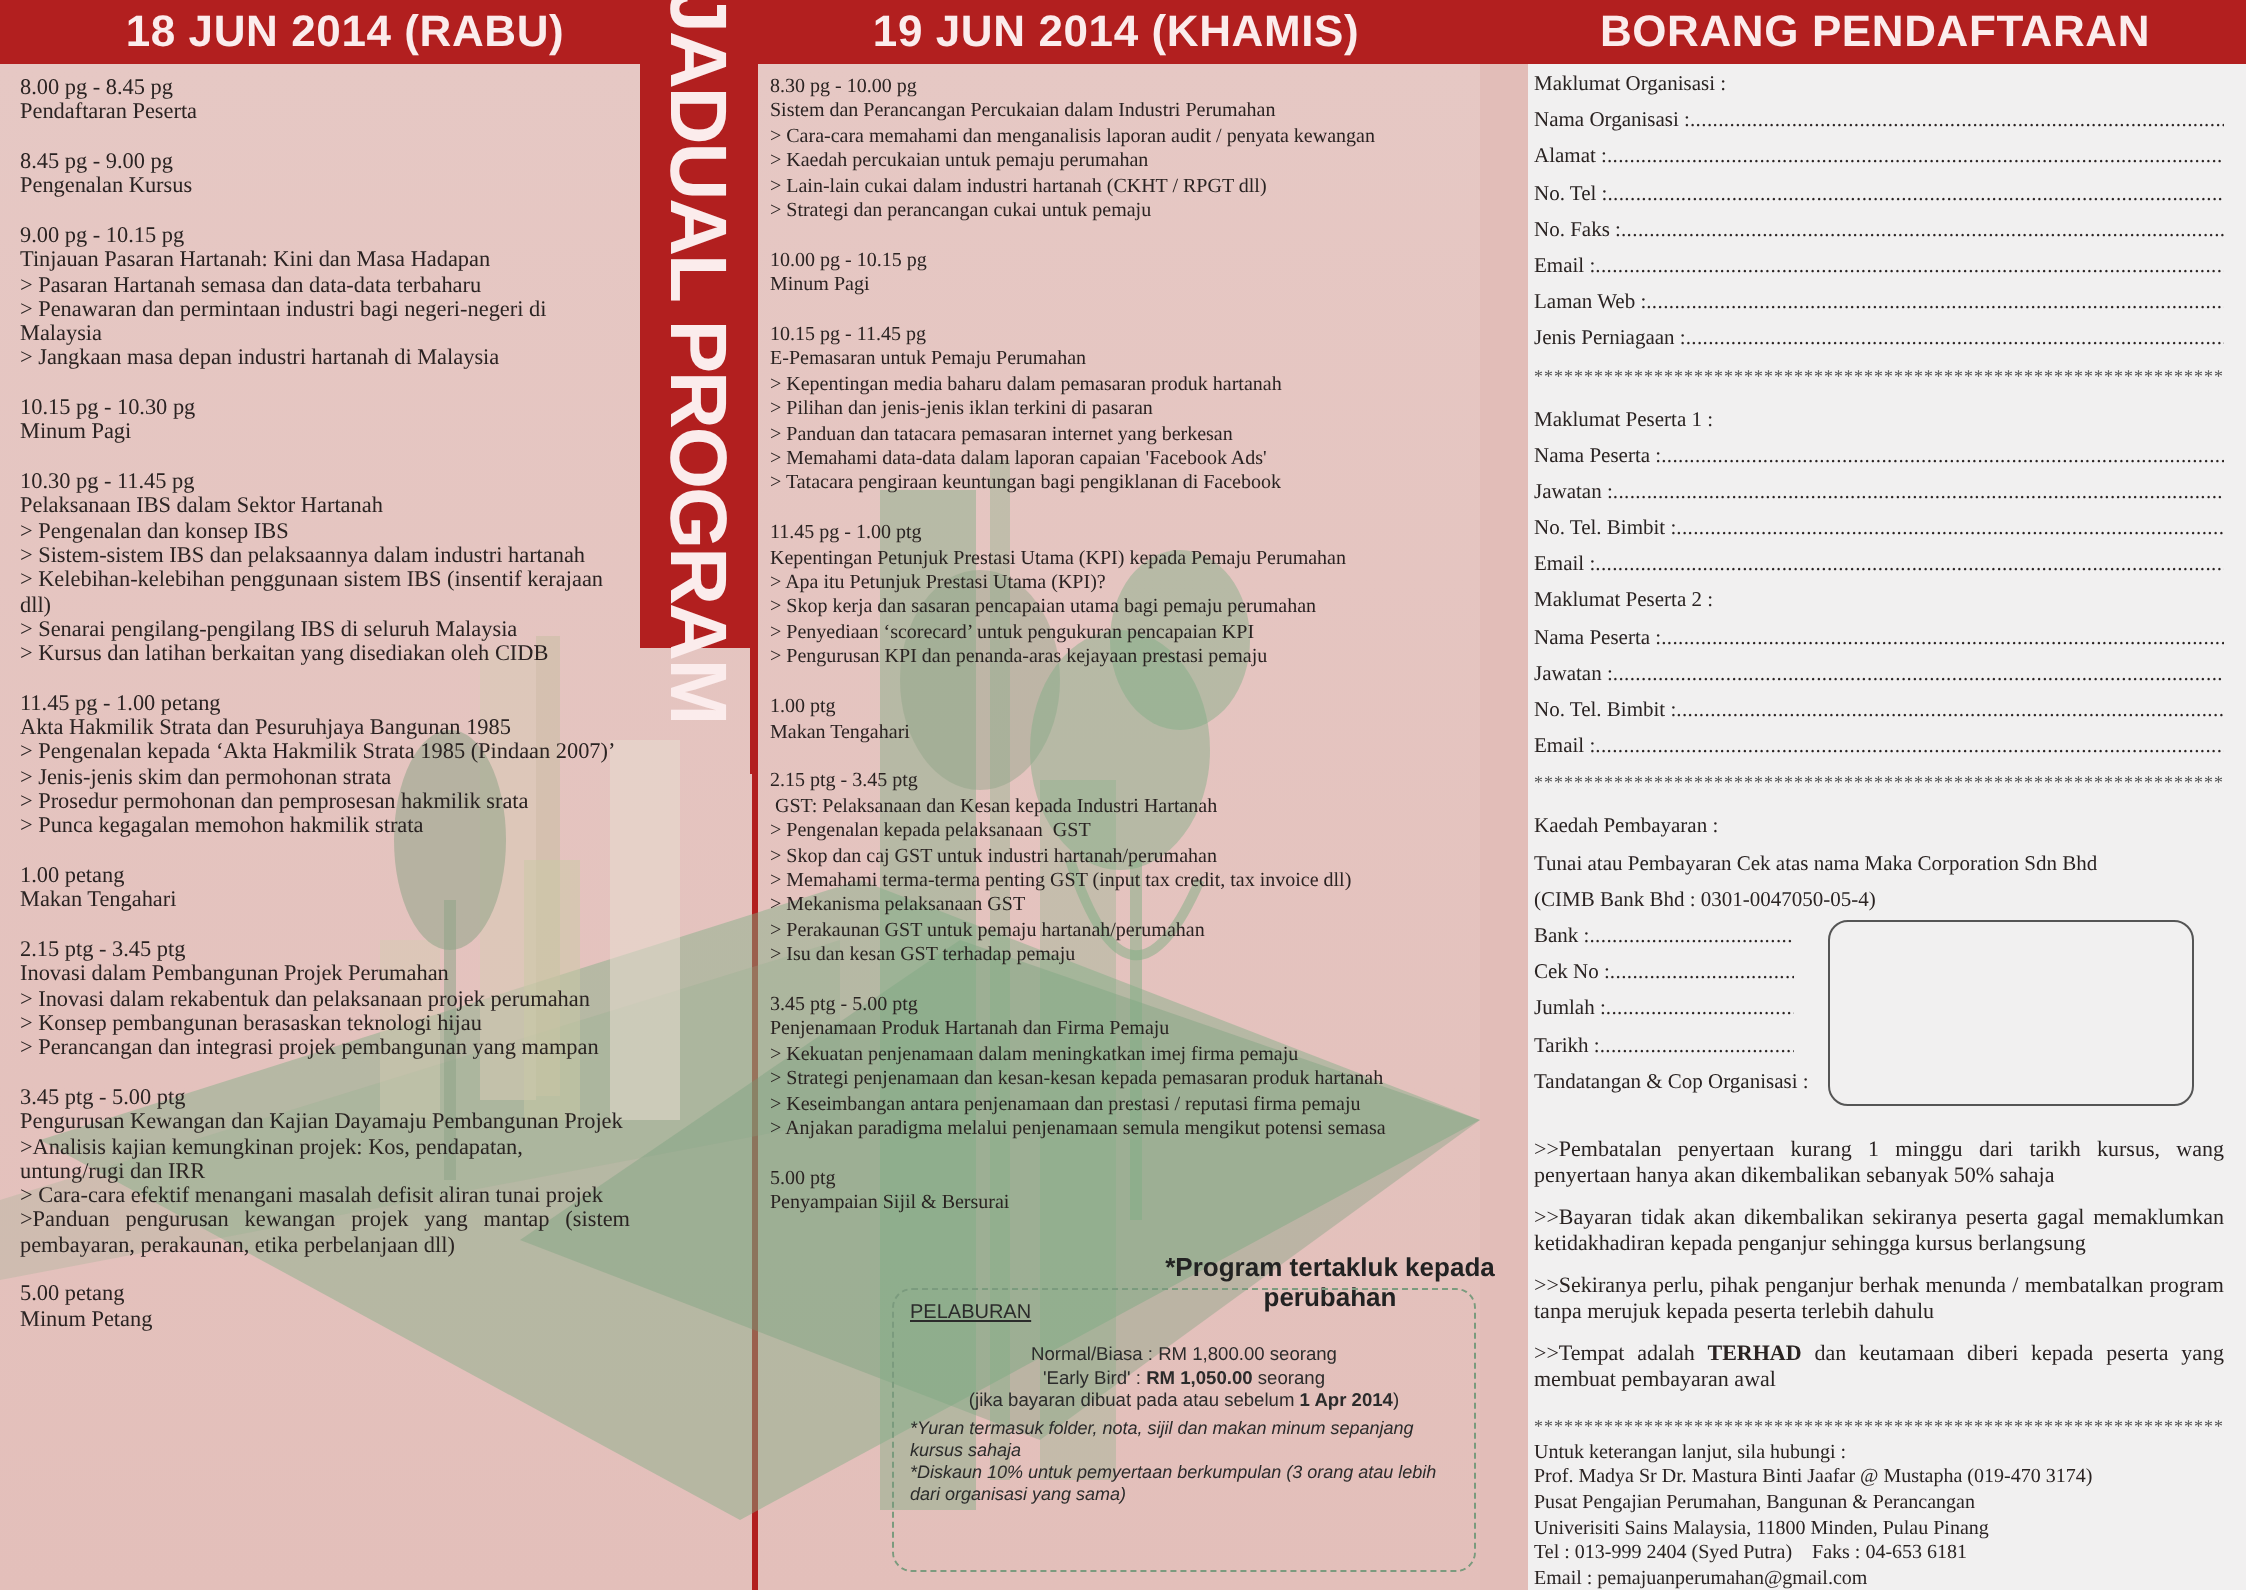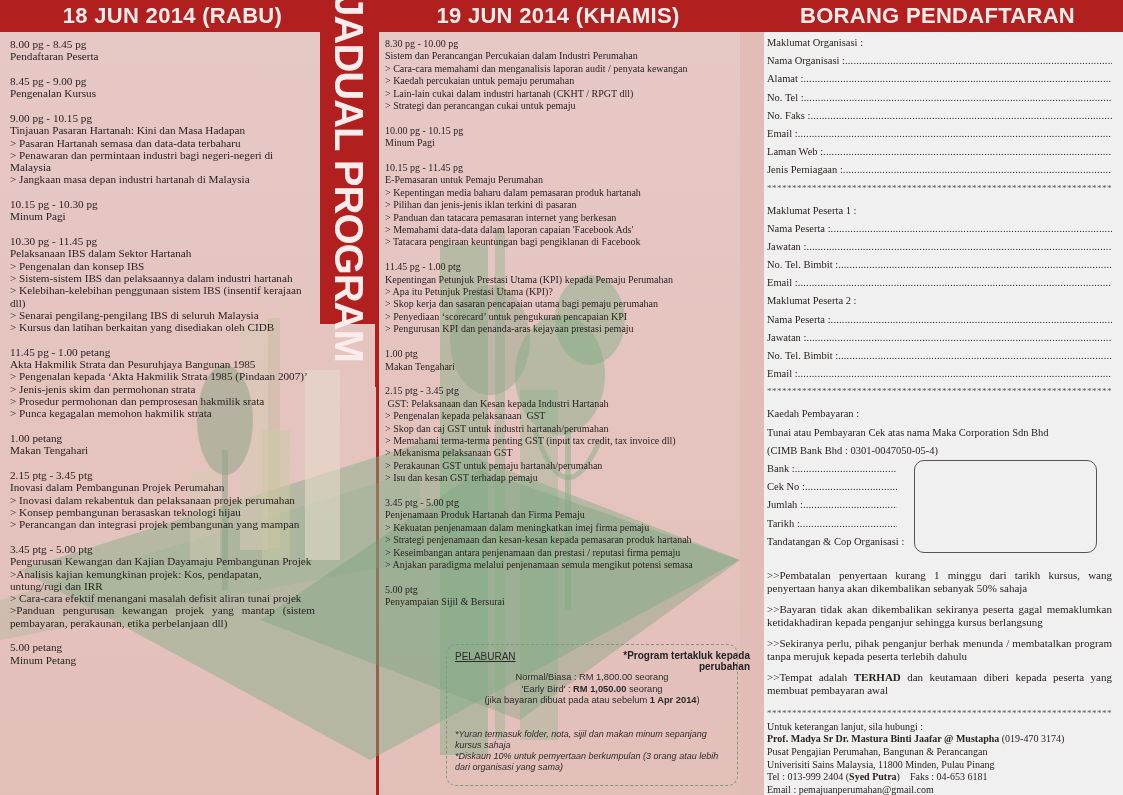--- a/index.html
+++ b/index.html
@@ -52,34 +52,33 @@
     position: absolute; font-size: 11.2px; line-height: 12.3px;
   }
   #sched-left { left: 10px; top: 38px; width: 305px; }
   #sched-mid { left: 385px; top: 38px; width: 360px; font-size: 10px; line-height: 12.4px; }
 
   .slot { margin-bottom: 12.4px; }
   .slot-time, .slot-title, .slot-item { display: block; }
 
   .note-change {
     position: absolute; left: 580px; top: 626px; width: 170px;
-    font-family: "Liberation Sans", sans-serif; font-weight: bold; font-size: 10px; color: #222;
-    text-align: right;
-    margin-top: 24px;
+    font-family: "Liberation Sans", sans-serif; font-weight: bold; font-size: 13px; color: #222;
+    text-align: center;
   }
 
   .fee-box {
     position: absolute; left: 446px; top: 644px; width: 292px; height: 142px;
     border: 1.5px dashed #7b9b7e; border-radius: 10px;
     font-family: "Liberation Sans", sans-serif; font-size: 9.3px; color: #2b2b2b;
     padding: 6px 8px;
   }
   .fee-title { text-align: left; text-decoration: underline; font-size: 10px; margin-bottom: 10px; }
   .fee-line { text-align: center; line-height: 11.5px; }
-  .fee-notes { margin-top: 22px; font-style: italic; line-height: 11px; font-size: 9px; }
+  .fee-notes { margin-top: 2px; font-style: italic; line-height: 11px; font-size: 9px; }
 
   
   .form { position: absolute; left: 767px; top: 34px; width: 345px; font-size: 10.5px; line-height: 18px; }
   .form-row { display: flex; white-space: nowrap; overflow: hidden; height: 18.2px; }
   .form-label { flex: 0 0 auto; }
   .form-dots { flex: 1 1 auto; overflow: hidden; }
   .form-dots::after { content: "............................................................................................................................................................................................................................................"; letter-spacing: 0.2px; }
   .stars { overflow: hidden; white-space: nowrap; height: 16px; line-height: 16px; font-size: 9px; color: #555; }
   .stars::after { content: "****************************************************************************************************************************"; letter-spacing: 0.5px; }
   .gap-s { height: 6px; }
@@ -88,21 +87,21 @@
   .pay-short .form-row { width: 130px; }
   .sig-box {
     position: absolute; left: 147px; top: 0; width: 183px; height: 93px;
     border: 1.5px solid #555; border-radius: 10px; background: transparent;
   }
 
   .terms { margin-top: 18px; font-size: 11px; line-height: 13px; text-align: justify; }
   .term { margin-bottom: 8px; }
 
   .contact { font-size: 10px; line-height: 12.6px; }
-  .contact b { font-weight: bold; }
+  .contact b { font-weight: normal; }
 </style>
 </head>
 <body>
 
 <div class="panel-bg" id="bg-left"></div>
 <div class="panel-bg" id="bg-mid"></div>
 <div class="panel-bg" id="bg-right-strip"></div>
 <div class="panel-bg" id="bg-right"></div>
 
 <svg class="illus" viewBox="0 0 760 795" xmlns="http://www.w3.org/2000/svg">

